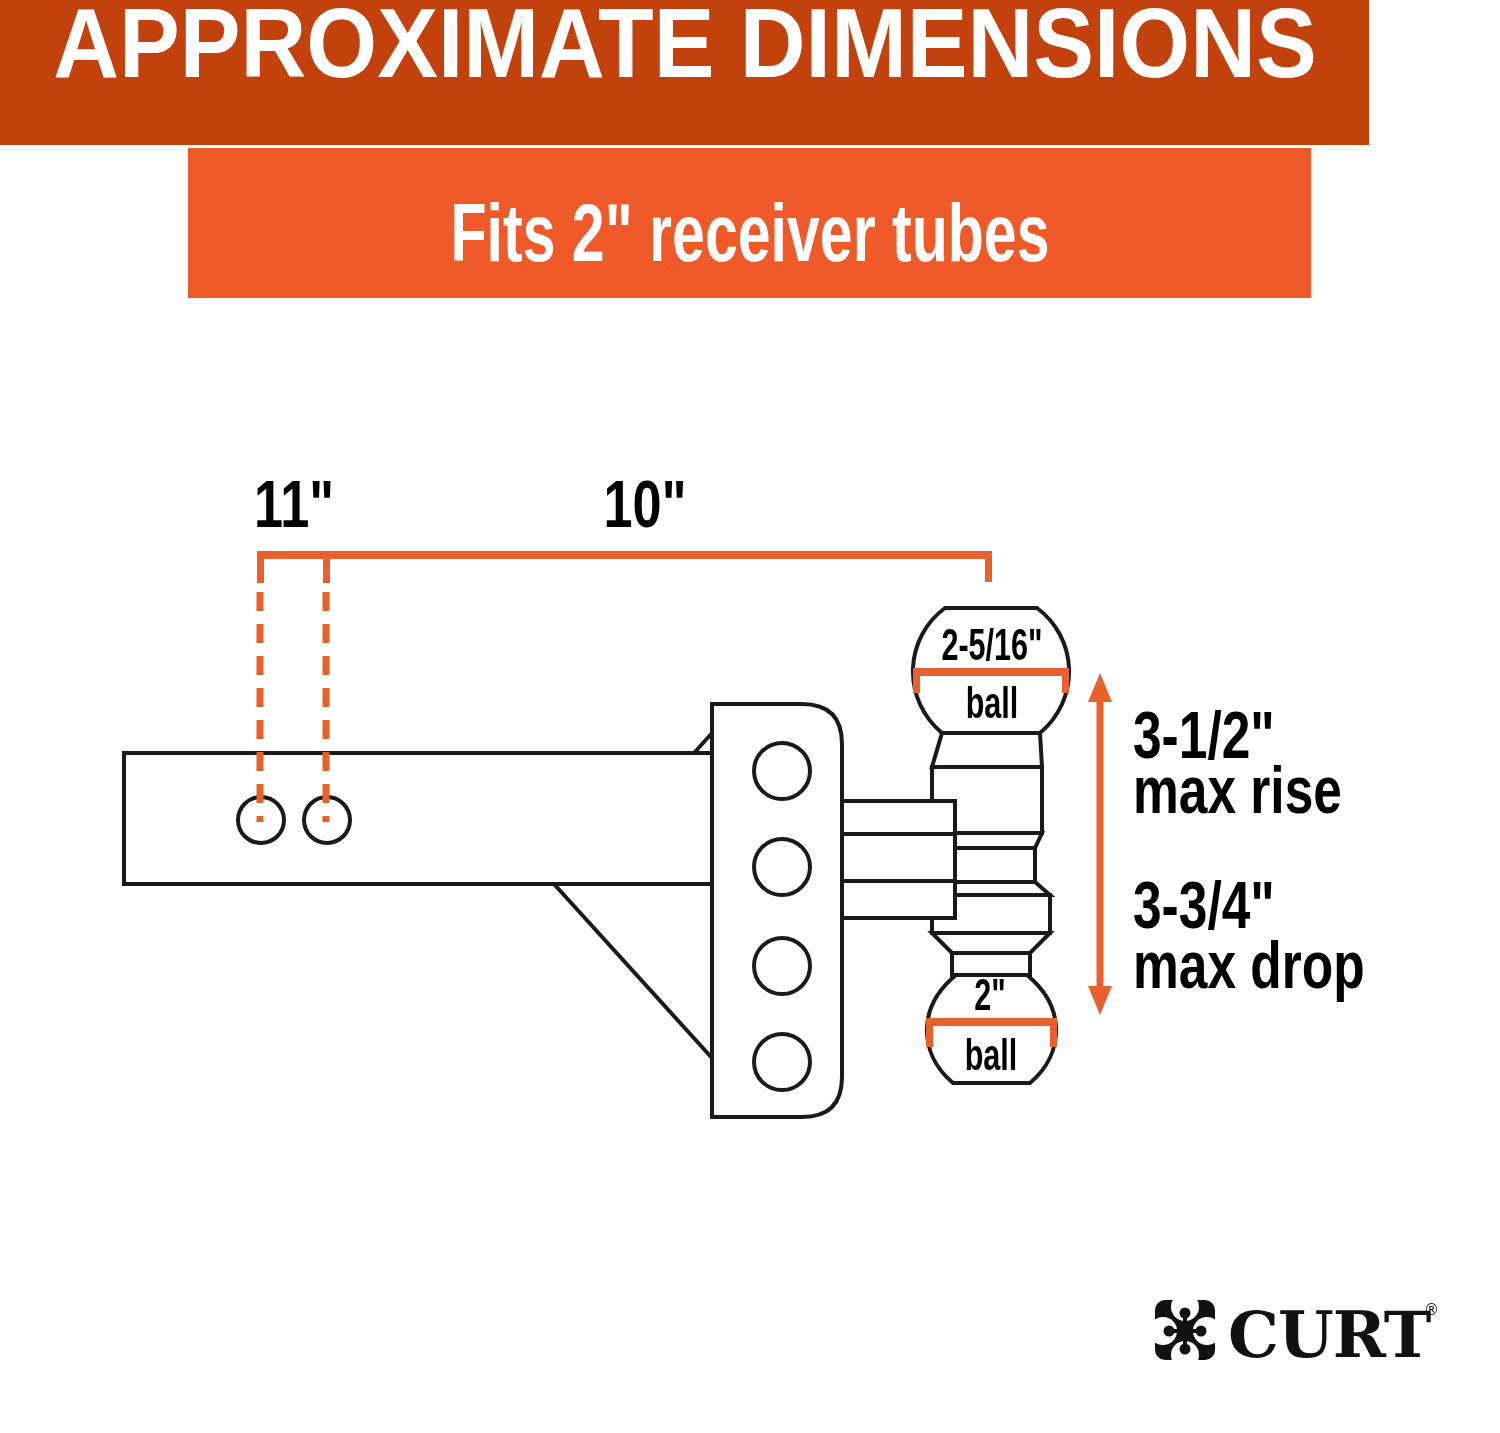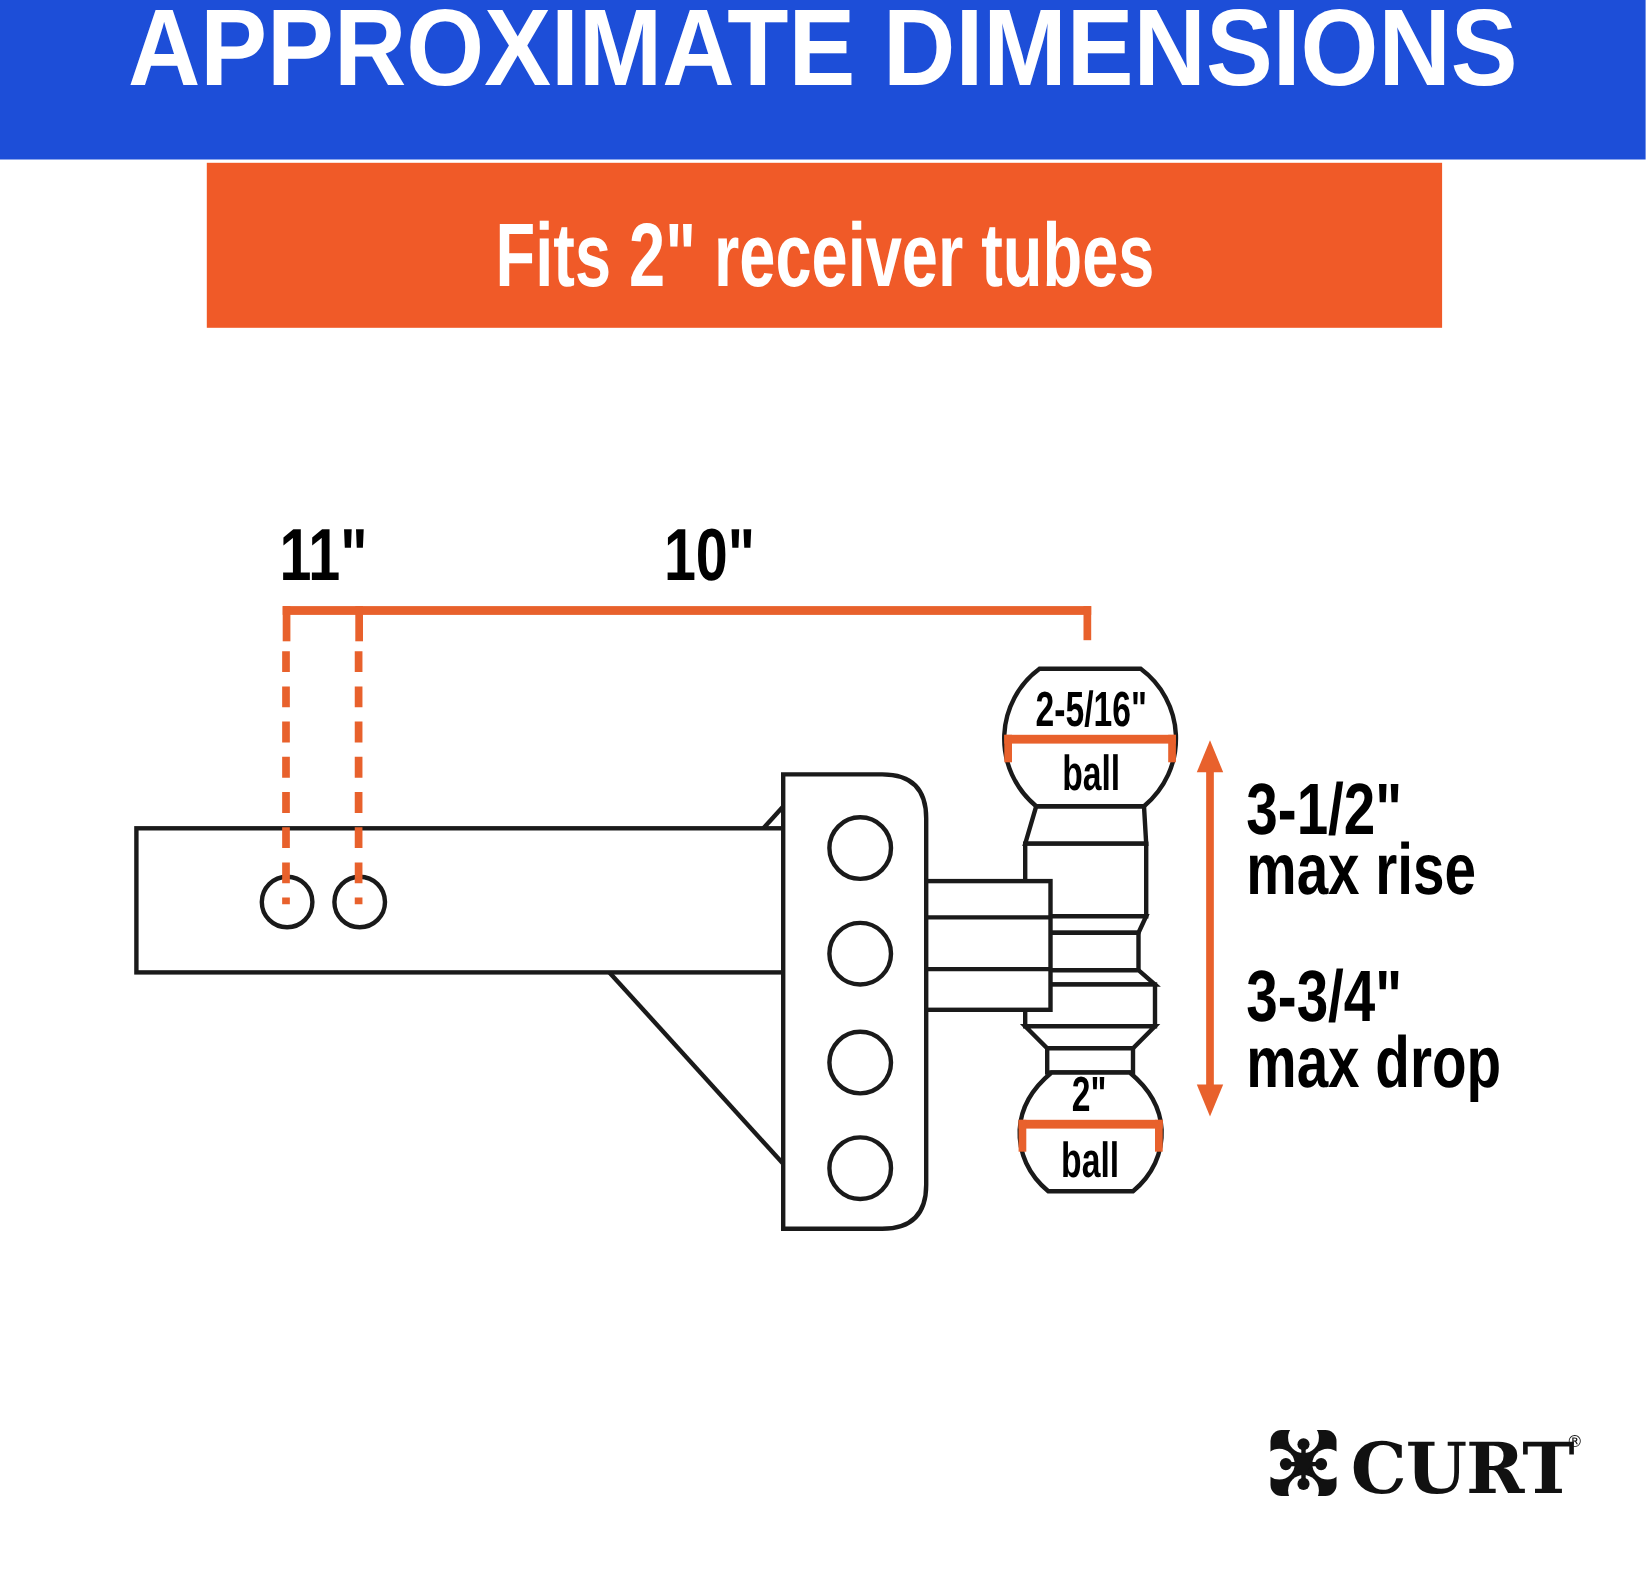--- a/index.html
+++ b/index.html
@@ -1,18 +1,18 @@
 <!DOCTYPE html>
 <html><head>
 <meta charset="utf-8">
 <style>
   html,body{margin:0;padding:0;background:#ffffff;}
   body{width:1500px;height:1433px;position:relative;overflow:hidden;
        font-family:"Liberation Sans",sans-serif;}
-  .header{position:absolute;left:0;top:0;width:1496px;height:145px;background:#1d4ed8;}
+  .header{position:absolute;left:0;top:0;width:1369px;height:145px;background:#c2410c;}
   .header .title{position:absolute;left:50%;top:-14px;white-space:nowrap;
        transform:translateX(-50%) scaleX(0.92);transform-origin:center top;
        font-size:99px;font-weight:bold;color:#ffffff;letter-spacing:0px;line-height:1.15;}
   .banner{position:absolute;left:188px;top:148px;width:1123px;height:150px;background:#F05A28;}
   .banner .banner-text{position:absolute;left:50%;top:40px;white-space:nowrap;
        transform:translateX(-50%) scaleX(0.72);transform-origin:center top;
        font-size:82px;font-weight:bold;color:#ffffff;line-height:1.1;}
   svg{position:absolute;left:0;top:0;}
   .outline{fill:#ffffff;stroke:#1a1a1a;stroke-width:4;}
   .thinline{fill:none;stroke:#1a1a1a;stroke-width:4;}

